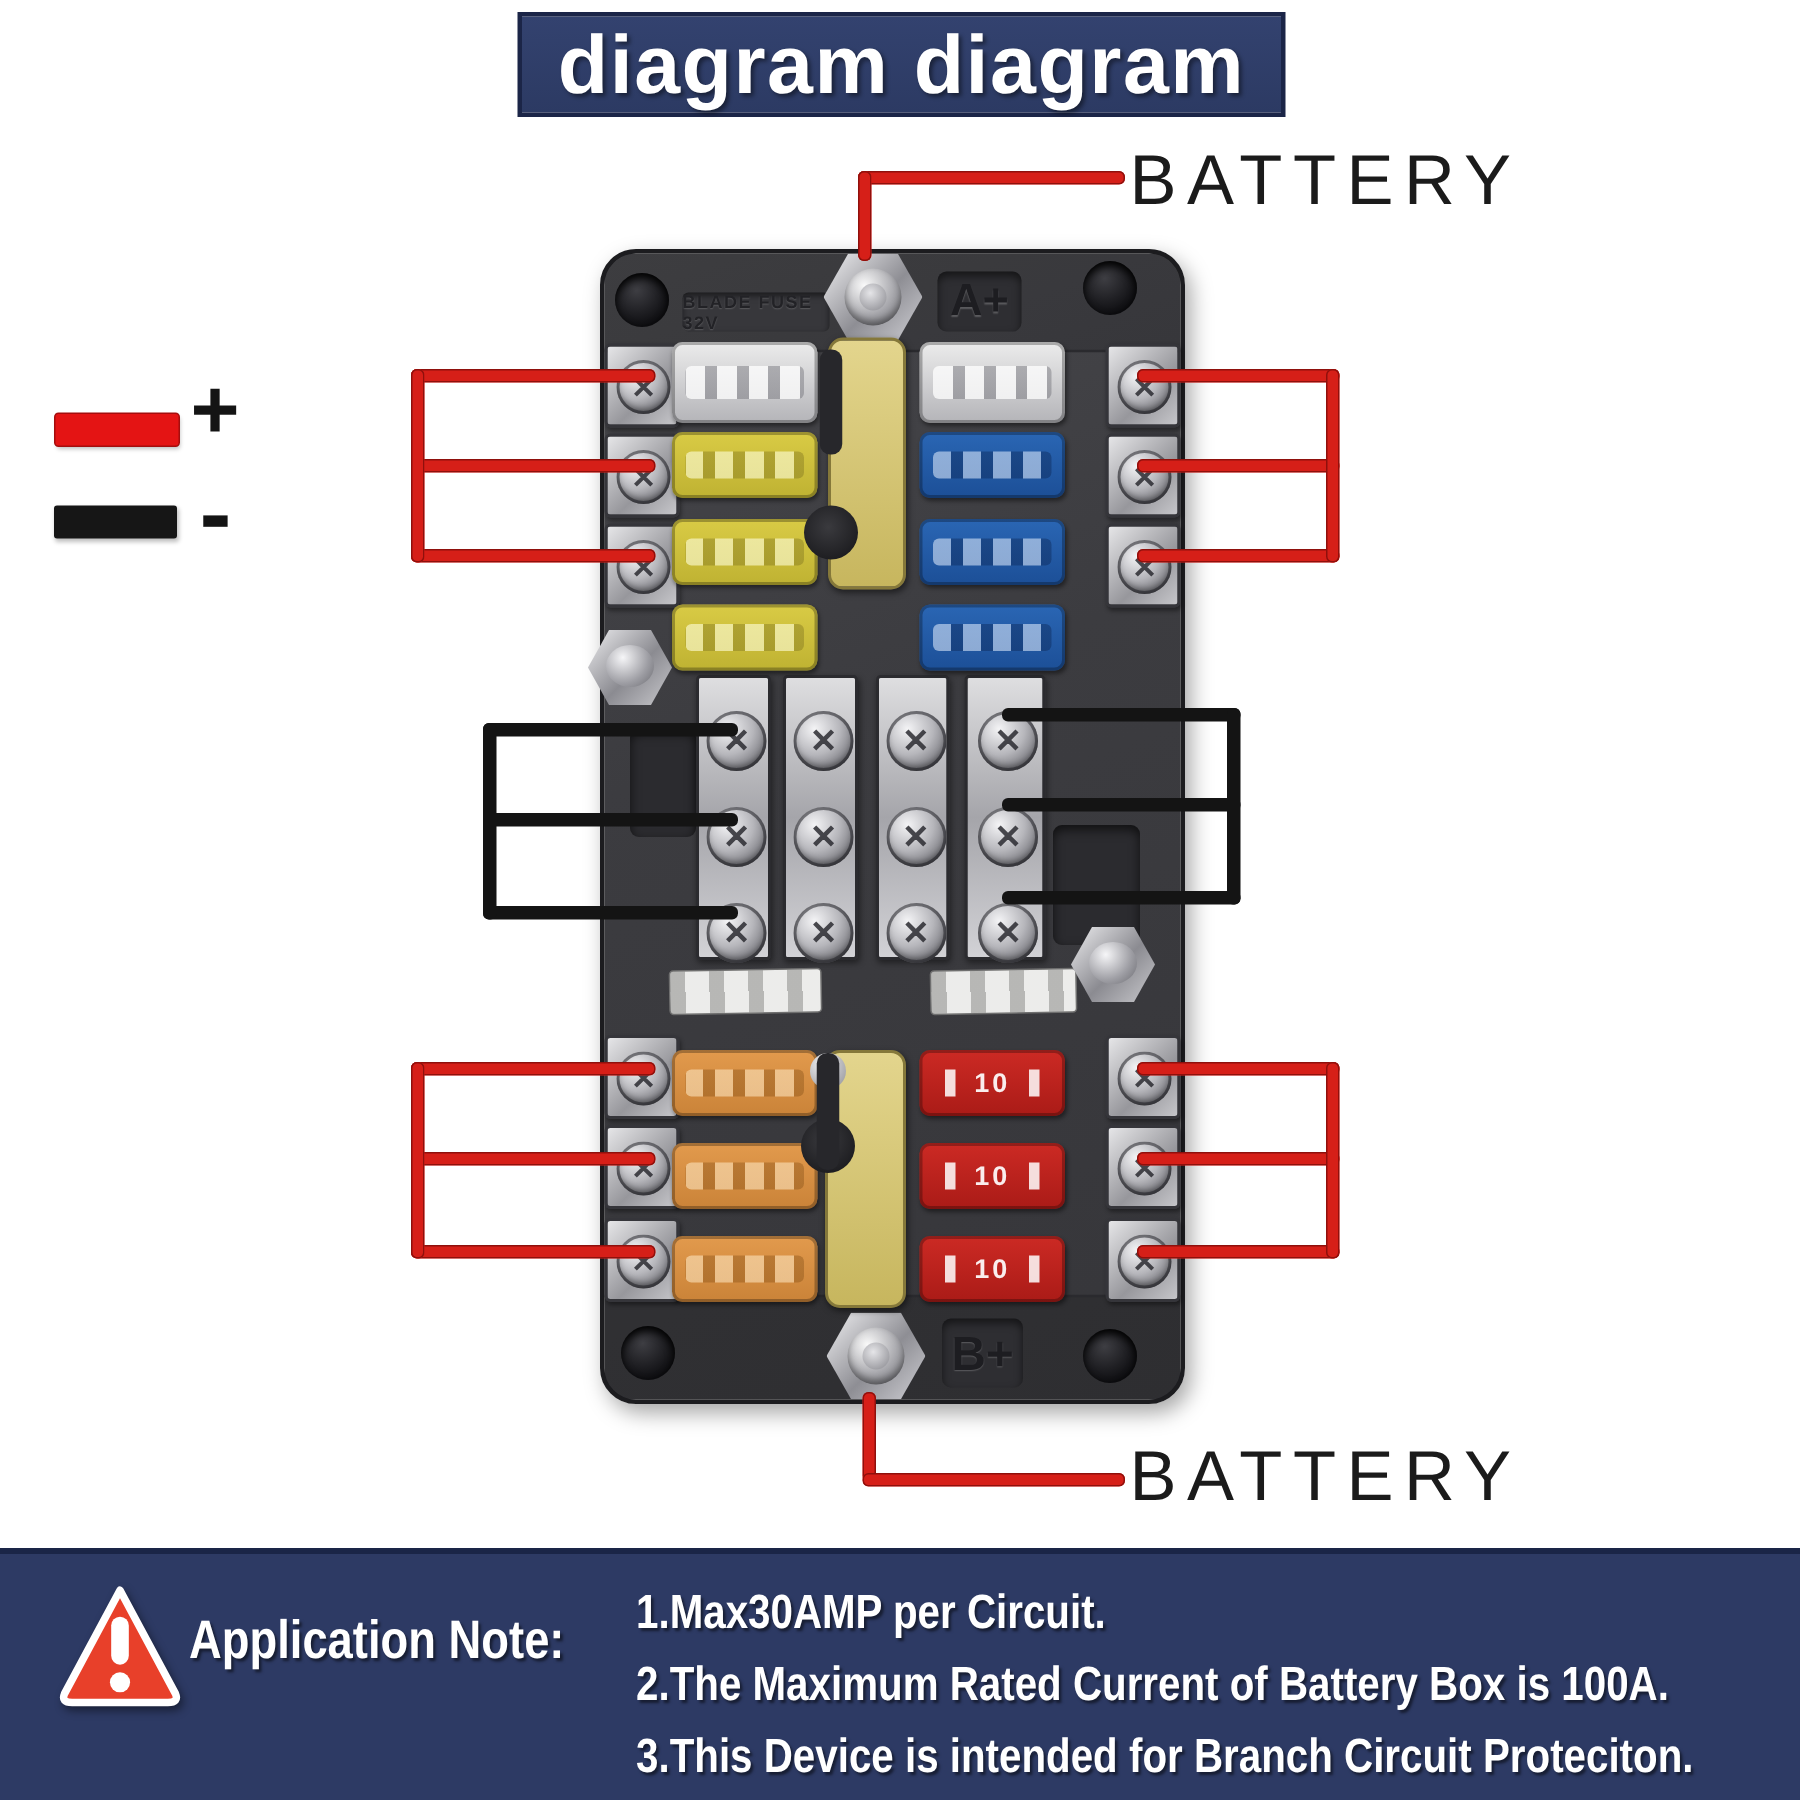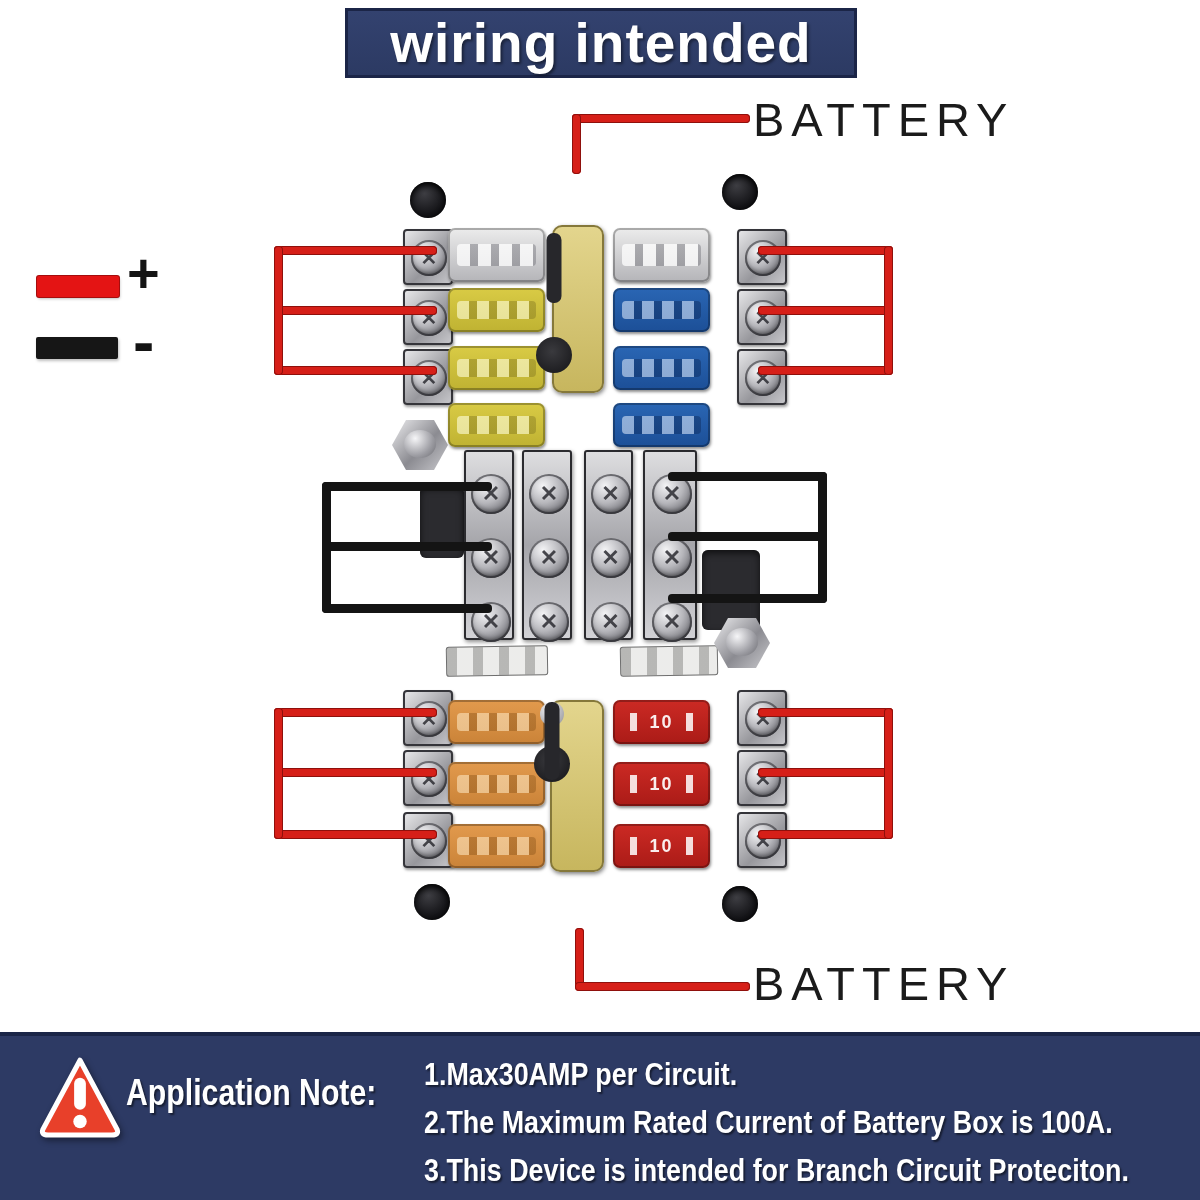--- a/index.html
+++ b/index.html
@@ -127,31 +127,48 @@
   .notes{position:absolute;left:424px;top:14px;color:#fff;font-weight:bold;font-size:32px;
     line-height:48px;transform:scaleX(.84);transform-origin:left top;
     text-shadow:2px 2px 2px rgba(0,0,0,.5);white-space:nowrap;}
 </style>
 </head>
 <body>
 
 <div id="canvas">
 
   <div class="title-box">
-    <span>wiring intended</span>
+    <span>diagram diagram</span>
   </div>
 
   <div class="battery-label" style="left:753px;top:92px;">BATTERY</div>
   <div class="battery-label" style="left:753px;top:956px;">BATTERY</div>
 
   <div class="legend-bar pos"></div>
   <div class="legend-sign pos">+</div>
   <div class="legend-bar neg"></div>
   <div class="legend-sign neg">-</div>
 
+  <div class="fuse-block" id="fuse-block">
+    <div class="cap-band top"></div>
+    <div class="cap-band bottom"></div>
+    <div class="emboss-text">BLADE FUSE 32V</div>
+    <div class="term-label a">A+</div>
+    <div class="term-label b">B+</div>
+    <div class="stud top">
+      <div class="hex"></div>
+      <div class="cap"></div>
+      <div class="core"></div>
+    </div>
+    <div class="stud bottom">
+      <div class="hex"></div>
+      <div class="cap"></div>
+      <div class="core"></div>
+    </div>
+  </div>
 
   <div class="footer">
     <svg class="warn-icon" viewBox="0 0 100 100">
       <path d="M50 5 L94 87 Q97 94 88 94 L12 94 Q3 94 6 87 Z" fill="#e8402a" stroke="#ffffff" stroke-width="6" stroke-linejoin="round"></path>
       <rect x="43" y="26" width="14" height="38" rx="7" fill="#ffffff"></rect>
       <circle cx="50" cy="78" r="8" fill="#ffffff"></circle>
     </svg>
     <div class="app-note-heading">Application Note:</div>
     <div class="notes">
       <div>1.Max30AMP per Circuit.</div>

